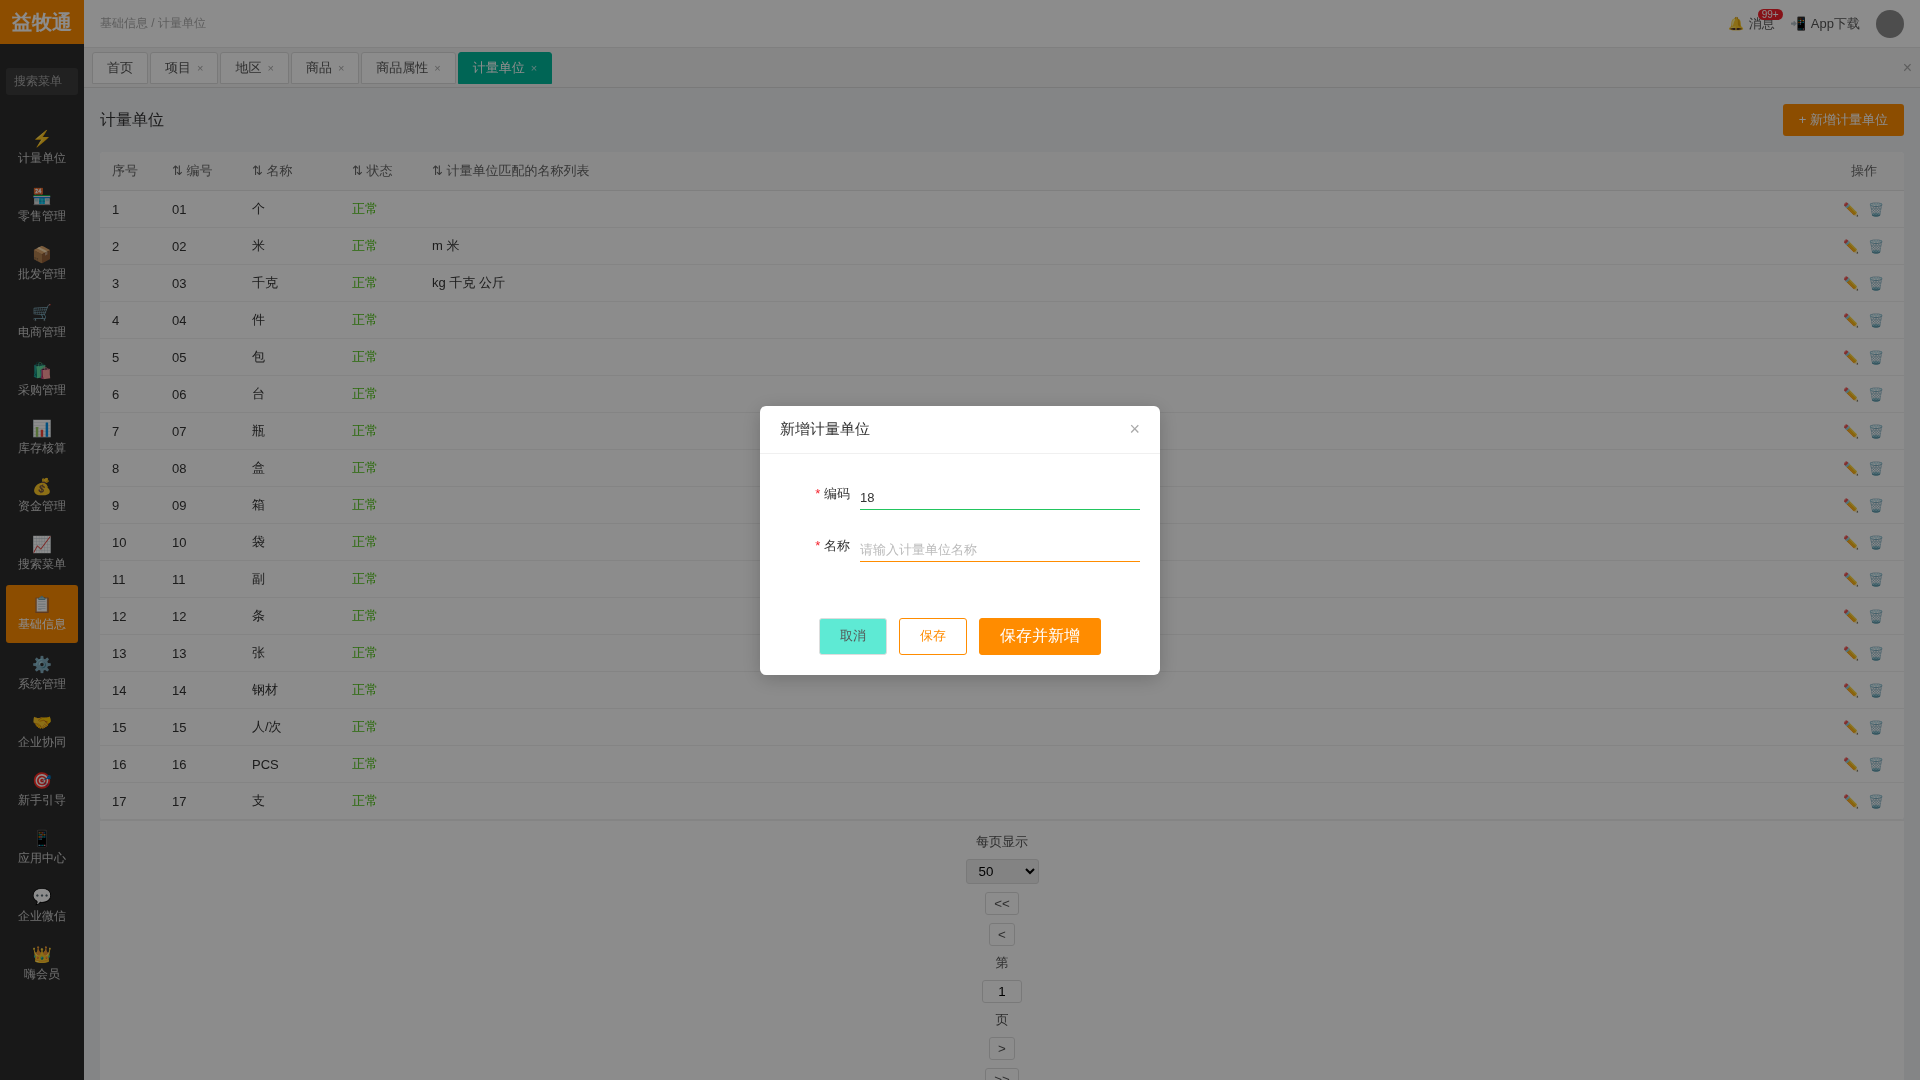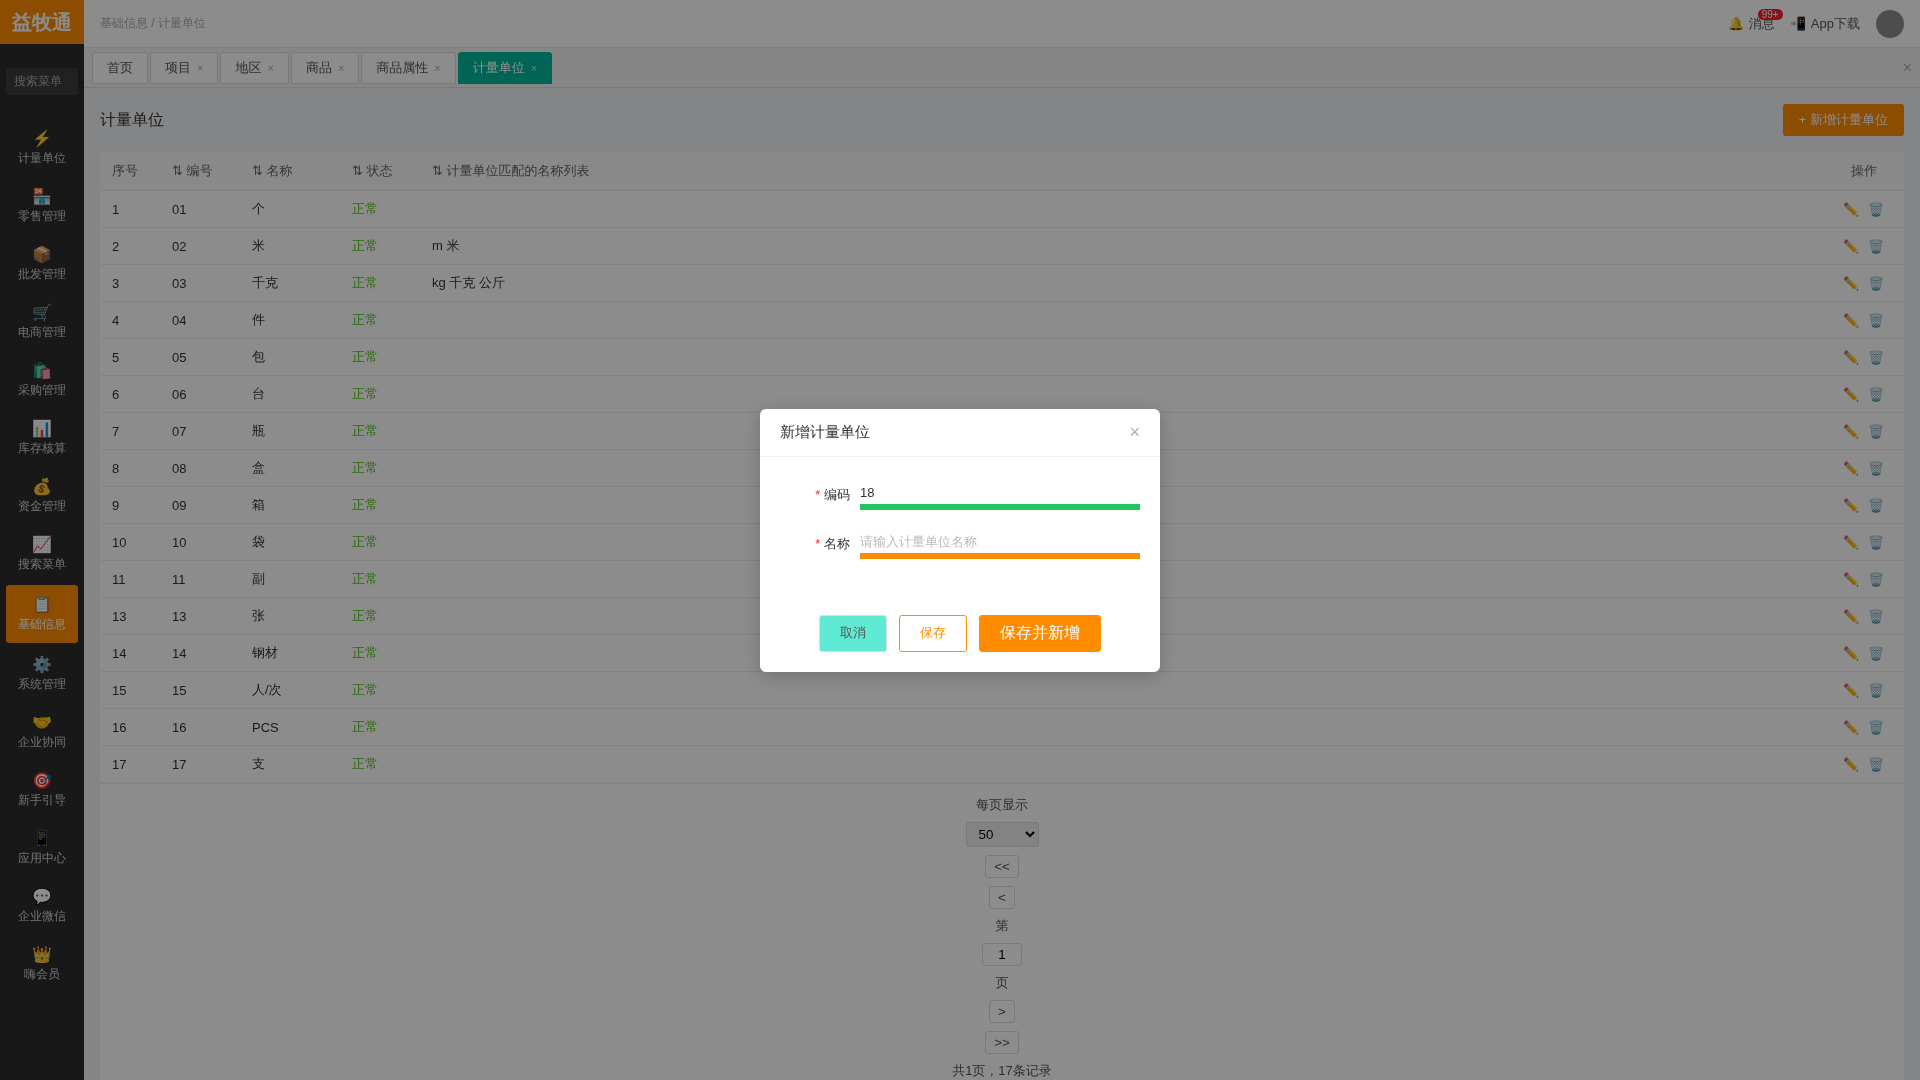--- a/index.html
+++ b/index.html
@@ -58,21 +58,21 @@
     
     .modal-overlay { position: fixed; top: 0; left: 0; width: 1920px; height: 1080px; background: rgba(0,0,0,0.45); z-index: 1000; display: flex; align-items: center; justify-content: center; }
     .modal { background: white; border-radius: 6px; width: 400px; box-shadow: 0 4px 20px rgba(0,0,0,0.2); }
     .modal-header { padding: 14px 20px; border-bottom: 1px solid #f0f0f0; display: flex; justify-content: space-between; align-items: center; }
     .modal-title { font-size: 15px; font-weight: 500; color: #333; }
     .modal-close { color: #aaa; cursor: pointer; font-size: 18px; line-height: 1; }
     .modal-body { padding: 24px 20px; }
     .form-row { display: flex; align-items: center; margin-bottom: 20px; }
     .form-label { width: 70px; text-align: right; color: #333; font-size: 13px; margin-right: 10px; }
     .form-label.required::before { content: '* '; color: #f5222d; }
-    .form-input { flex: 1; border: none; border-bottom: 6px solid #22c55e; padding: 4px 0; font-size: 13px; outline: none; color: #333; }
+    .form-input { flex: 1; border: none; border-bottom: 1px solid #22c55e; padding: 4px 0; font-size: 13px; outline: none; color: #333; margin-top: 8px; }
     .form-input.active-input { border-bottom-color: #ff8c00; }
     .form-input::placeholder { color: #bbb; }
     .modal-footer { padding: 12px 20px 20px; display: flex; justify-content: center; gap: 12px; }
     .btn-cancel { border: 1px solid #ddd; background: #5eead4; padding: 7px 20px; border-radius: 3px; cursor: pointer; font-size: 13px; color: #555; }
     .btn-save { background: white; border: 1px solid #ff8c00; color: #ff8c00; padding: 7px 20px; border-radius: 3px; cursor: pointer; font-size: 13px; }
     .btn-save-new { background: #ff8c00; border: 1px solid #ff8c00; color: white; padding: 7px 20px; border-radius: 3px; cursor: pointer; font-size: 16px; }
 
     .col-seq { width: 60px; }
     .col-code { width: 80px; }
     .col-name { width: 100px; }
@@ -333,20 +333,31 @@
       <td>11</td>
       <td>副</td>
       <td><span class="status-normal">正常</span></td>
       <td></td>
       <td style="text-align:center;">
         <span class="action-btn" title="编辑">✏️</span>
         <span class="action-btn" title="删除">🗑️</span>
       </td>
     </tr>
             <tr>
+      <td>12</td>
+      <td>12</td>
+      <td>条</td>
+      <td><span class="status-normal">正常</span></td>
+      <td></td>
+      <td style="text-align:center;">
+        <span class="action-btn" title="编辑">✏️</span>
+        <span class="action-btn" title="删除">🗑️</span>
+      </td>
+    </tr>
+            <tr>
       <td>13</td>
       <td>13</td>
       <td>张</td>
       <td><span class="status-normal">正常</span></td>
       <td></td>
       <td style="text-align:center;">
         <span class="action-btn" title="编辑">✏️</span>
         <span class="action-btn" title="删除">🗑️</span>
       </td>
     </tr>

